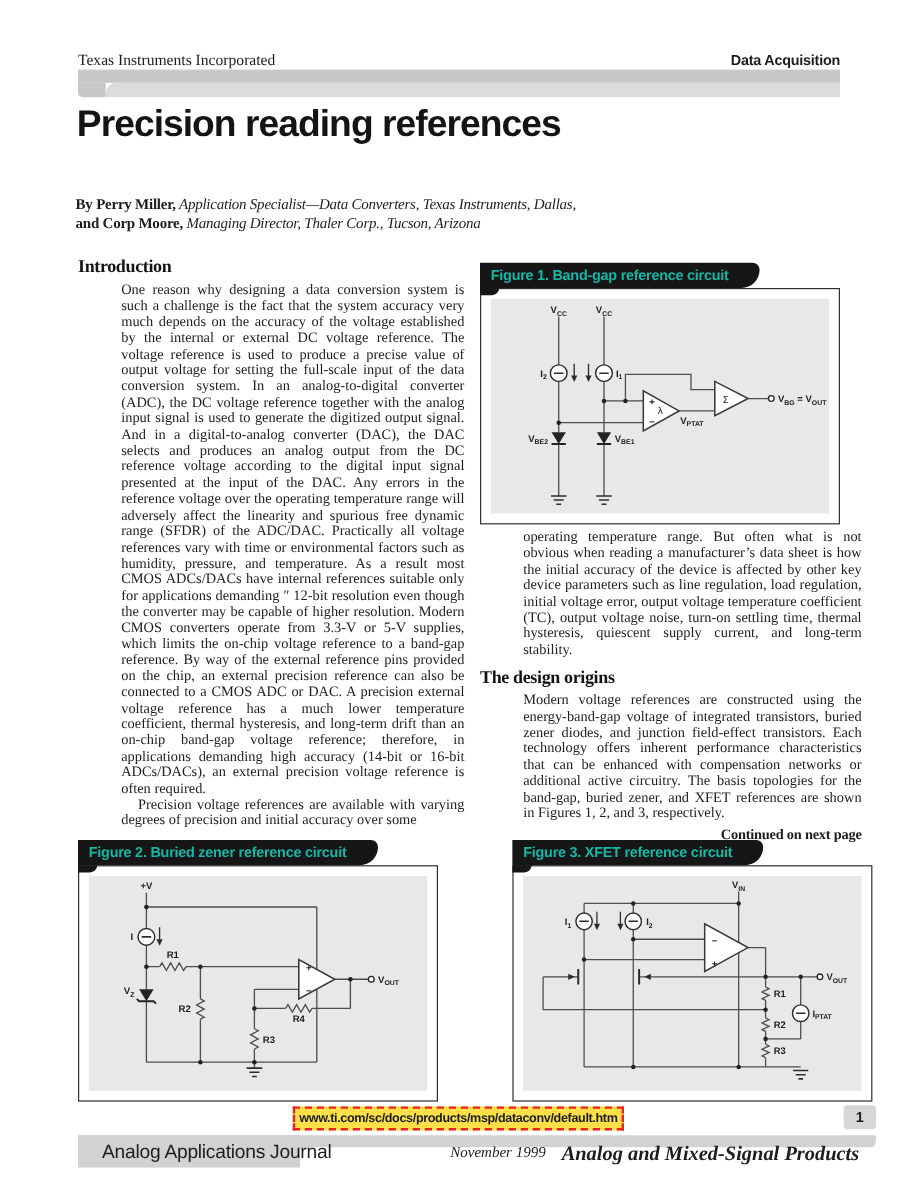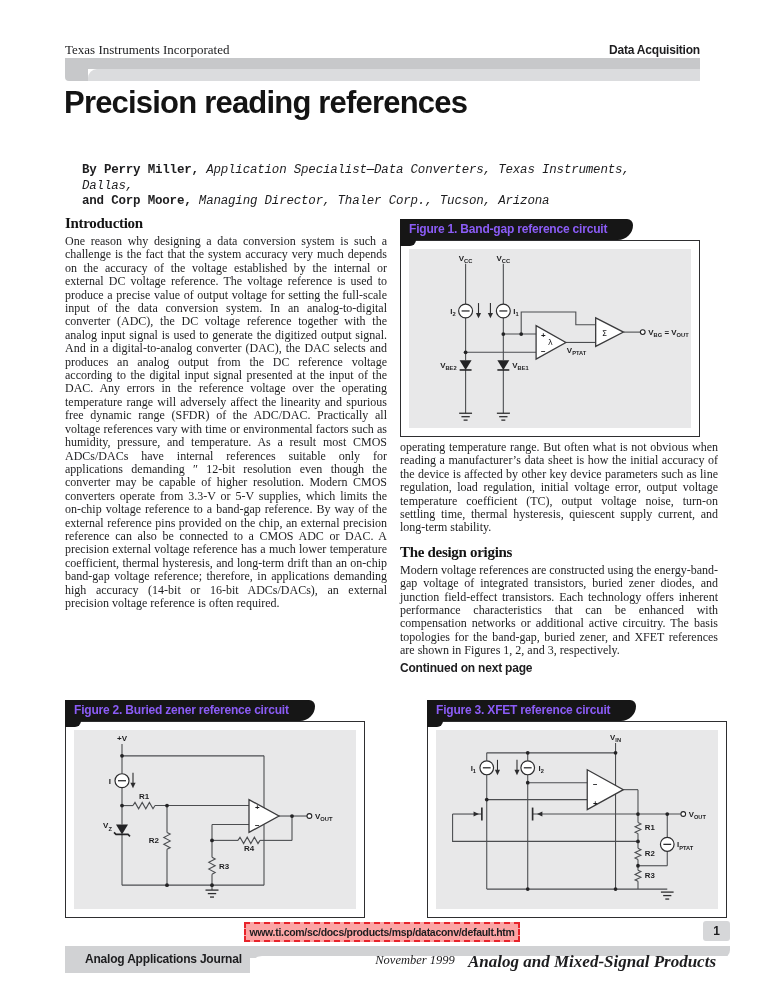--- a/index.html
+++ b/index.html
@@ -13,73 +13,73 @@
                font-weight:bold; font-size:12px; letter-spacing:-0.2px; }
   .bar1 { position:absolute; left:65px; top:58px; width:635px; height:11px; background:#c7c8ca; }
   .bar1-tab { position:absolute; left:65px; top:69px; width:23px; height:12px; background:#c7c8ca;
               border-radius:0 0 0 4px; }
   .bar2 { position:absolute; left:88px; top:69px; width:612px; height:12px; background:#dbdcde;
           border-radius:9px 0 0 0; }
 
   .title { position:absolute; left:64px; top:85px; font-family:"Liberation Sans",sans-serif;
            font-weight:bold; font-size:31px; letter-spacing:-0.8px; color:#141414; }
 
-  .byline { position:absolute; left:82px; top:163px; width:600px; font-family:Liberation Mono, monospace;
+  .byline { position:absolute; left:63px; top:163px; width:600px; font-family:Liberation Serif, serif;
             font-size:12.5px; line-height:15.5px; letter-spacing:-0.2px; }
   .byline b { font-weight:bold; }
   .byline i { font-style:italic; }
 
   
   .col-left  { position:absolute; left:65px; top:215px; width:322px; }
   .col-right { position:absolute; left:400px; top:215px; width:318px; }
   h3.sec { font-family:Liberation Serif, serif; font-weight:bold; font-size:15px;
            letter-spacing:-0.3px; color:#141414; margin:0 0 3px 0; }
   .col-right h3.sec { margin-top:9px; }
-  p.body { font-size:12px; line-height:13.4px; text-align:justify; }
+  p.body { font-size:12px; line-height:13.4px; text-align:justify;margin-left:36px; }
   p.indent { text-indent:14px; }
-  .continued { font-family:Liberation Sans, sans-serif; font-weight:bold; font-size:12px;
-               margin-top:3px; letter-spacing:-0.2px; }
+  .continued { font-family:Liberation Serif, serif; font-weight:bold; font-size:12px;
+               text-align:right; margin-top:3px; letter-spacing:-0.2px; }
 
   
   .figure { position:absolute; }
   .fig1 { left:400px; top:219px; width:300px; }
   .fig2 { left:65px;  top:700px; width:360px; }
   .fig3 { left:400px; top:700px; width:300px;padding-left:27px; }
   .fig-caption { position:relative; display:inline-block; height:21px; line-height:21px;
-                 background:#161616; color:#8b5cf6; font-family:"Liberation Sans",sans-serif;
+                 background:#161616; color:#14b8a6; font-family:"Liberation Sans",sans-serif;
                  font-weight:bold; font-size:12px; letter-spacing:-0.2px;
                  padding:0 26px 0 9px; border-radius:0 7px 18px 0; white-space:nowrap; }
   .fig-caption::before { content:""; position:absolute; left:0; top:100%; width:16px; height:6px;
                  background:#161616; border-radius:0 0 6px 0; }
   .fig-frame { width:300px; height:197px; border:1px solid #2e2e30; background:#fff; padding:8px; }
   .fig-panel { width:100%; height:100%; background:#e8e8e9; }
   .fig-panel svg { display:block; width:100%; height:100%; }
 
   svg text { font-family:"Liberation Sans",sans-serif; font-weight:bold; fill:#1c1c1e; font-size:8px; }
   svg .csub { font-size:5.8px; }
   svg .sym  { font-family:"DejaVu Sans",sans-serif; font-weight:normal; }
 
   
   .url-box { position:absolute; left:244px; top:922px; width:276px; height:20px;
-             border:2px dashed #e8232a; background:#fca5a5; text-align:center;
+             border:2px dashed #e8232a; background:#fde047; text-align:center;
              font-family:"Liberation Sans",sans-serif; font-weight:bold; font-size:10.5px;
              line-height:16px; letter-spacing:-0.3px; white-space:nowrap; }
   .page-num { position:absolute; left:703px; top:921px; width:27px; height:20px; background:#d6d7d9;
               border-radius:3px; text-align:center; font-family:"Liberation Sans",sans-serif;
               font-weight:bold; font-size:12px; line-height:20px; }
 
   
   .footer { position:absolute; left:65px; top:946px; width:665px; height:27px; }
   .footer .strip { position:absolute; left:0; top:0; width:100%; height:12px; background:#d1d2d4;
                    border-radius:0 0 8px 0; }
   .footer .leftseg { position:absolute; left:0; top:0; width:185px; height:27px; background:#d1d2d4; }
   .footer .whitecut { position:absolute; left:185px; top:10px; right:0; bottom:0; background:#fff;
                    border-top-left-radius:12px; }
   .footer .journal { position:absolute; left:20px; top:6px; font-family:"Liberation Sans",sans-serif;
-                   font-weight:bold; font-size:12px; letter-spacing:-0.2px;text-align:right; }
+                   font-weight:normal; font-size:16px; letter-spacing:-0.2px;text-align:right; }
   .footer .date { position:absolute; left:250px; top:7px; width:200px; text-align:center;
                    font-style:italic; font-size:12.5px; }
   .footer .products { position:absolute; right:14px; top:6px; font-weight:bold; font-style:italic;
                    font-size:17px; }
 </style>
 </head>
 <body>
 
 <div class="page">
 
@@ -92,20 +92,21 @@
   <h1 class="title">Precision reading references</h1>
 
   <div class="byline">
     <div><b>By Perry Miller,</b><i> Application Specialist—Data Converters, Texas Instruments, Dallas,</i></div>
     <div><b>and Corp Moore,</b><i> Managing Director, Thaler Corp., Tucson, Arizona</i></div>
   </div>
 
   <div class="col-left">
     <h3 class="sec">Introduction</h3>
     <p class="body">One reason why designing a data conversion system is such a challenge is the fact that the system accuracy very much depends on the accuracy of the voltage established by the internal or external DC voltage reference. The voltage reference is used to produce a precise value of output voltage for setting the full-scale input of the data conversion system. In an analog-to-digital converter (ADC), the DC voltage reference together with the analog input signal is used to generate the digitized output signal. And in a digital-to-analog converter (DAC), the DAC selects and produces an analog output from the DC reference voltage according to the digital input signal presented at the input of the DAC. Any errors in the reference voltage over the operating temperature range will adversely affect the linearity and spurious free dynamic range (SFDR) of the ADC/DAC. Practically all voltage references vary with time or environmental factors such as humidity, pressure, and temperature. As a result most CMOS ADCs/DACs have internal references suitable only for applications demanding ″ 12-bit resolution even though the converter may be capable of higher resolution. Modern CMOS converters operate from 3.3-V or 5-V supplies, which limits the on-chip voltage reference to a band-gap reference. By way of the external reference pins provided on the chip, an external precision reference can also be connected to a CMOS ADC or DAC. A precision external voltage reference has a much lower temperature coefficient, thermal hysteresis, and long-term drift than an on-chip band-gap voltage reference; therefore, in applications demanding high accuracy (14-bit or 16-bit ADCs/DACs), an external precision voltage reference is often required.</p>
+    <p class="body indent">Precision voltage references are available with varying degrees of precision and initial accuracy over some</p>
   </div>
 
   <div class="col-right">
     <div style="height:226px;"></div>
     <p class="body">operating temperature range. But often what is not obvious when reading a manufacturer’s data sheet is how the initial accuracy of the device is affected by other key device parameters such as line regulation, load regulation, initial voltage error, output voltage temperature coefficient (TC), output voltage noise, turn-on settling time, thermal hysteresis, quiescent supply current, and long-term stability.</p>
     <h3 class="sec">The design origins</h3>
     <p class="body">Modern voltage references are constructed using the energy-band-gap voltage of integrated transistors, buried zener diodes, and junction field-effect transistors. Each technology offers inherent performance characteristics that can be enhanced with compensation networks or additional active circuitry. The basis topologies for the band-gap, buried zener, and XFET references are shown in Figures 1, 2, and 3, respectively.</p>
     <div class="continued">Continued on next page</div>
   </div>
 

